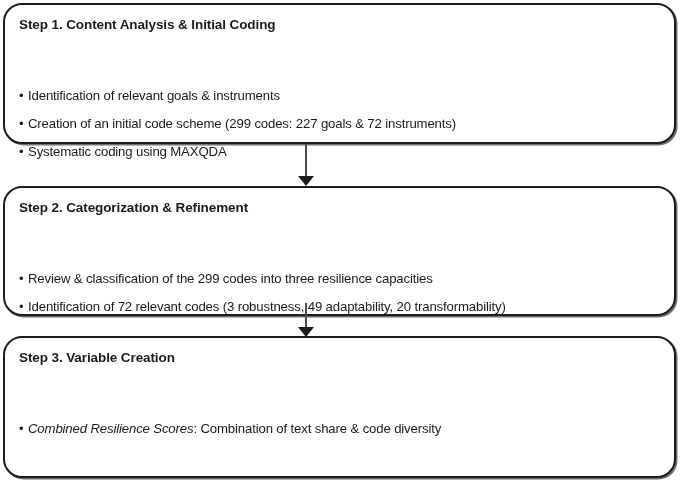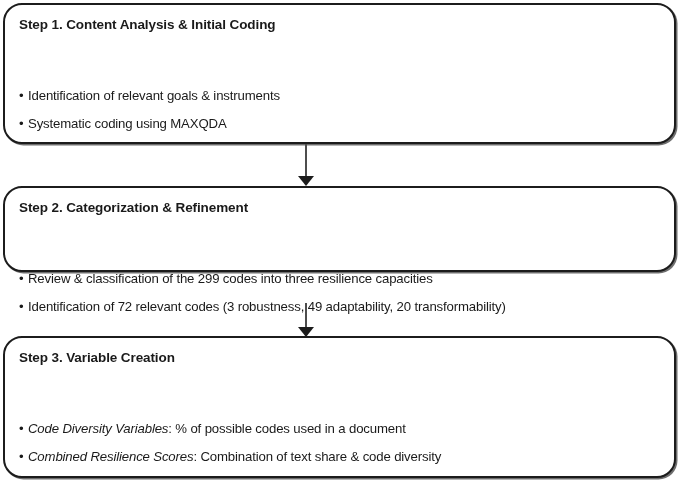--- a/index.html
+++ b/index.html
@@ -24,21 +24,21 @@
     left: 3px;
     width: 673px;
     box-sizing: border-box;
     border: 2px solid #1c1c1c;
     border-radius: 19px;
     background: #ffffff;
     box-shadow: 1.5px 1.5px 0 0 #6e6e6e;
     padding-left: 36px;
   }
   .box-1 { top: 3px;   height: 141px; }
-  .box-2 { top: 186px; height: 86px; }
+  .box-2 { top: 186px; height: 130px; }
   .box-3 { top: 336px; height: 142px; }
 
   .step-title {
     position: absolute;
     left: 14px;
     top: 12px;
     font-size: 13.5px;
     font-weight: bold;
     letter-spacing: -0.1px;
     white-space: nowrap;
@@ -94,20 +94,23 @@
 
 <div id="flowchart">
 
   <div class="step-box box-1">
     <div class="step-title">Step 1. Content Analysis &amp; Initial Coding</div>
     <div class="bullet-list">
       <div class="bullet-row">
         <span class="bullet-dot">•</span><span class="bullet-text">Identification of relevant goals &amp; instruments</span>
       </div>
       <div class="bullet-row">
+        <span class="bullet-dot">•</span><span class="bullet-text">Creation of an initial code scheme (299 codes: 227 goals &amp; 72 instruments)</span>
+      </div>
+      <div class="bullet-row">
         <span class="bullet-dot">•</span><span class="bullet-text">Systematic coding using MAXQDA</span>
       </div>
     </div>
   </div>
 
   <div class="connector conn-1"></div>
   <div class="arrowhead arrow-1"></div>
 
   <div class="step-box box-2">
     <div class="step-title">Step 2. Categorization &amp; Refinement</div>
@@ -121,21 +124,18 @@
     </div>
   </div>
 
   <div class="connector conn-2"></div>
   <div class="arrowhead arrow-2"></div>
 
   <div class="step-box box-3">
     <div class="step-title">Step 3. Variable Creation</div>
     <div class="bullet-list">
       <div class="bullet-row">
-        <span class="bullet-dot">•</span><span class="bullet-lead">Code Diversity Variables</span><span class="bullet-text">: % of possible codes used in a document</span>
-      </div>
-      <div class="bullet-row">
         <span class="bullet-dot">•</span><span class="bullet-lead">Combined Resilience Scores</span><span class="bullet-text">: Combination of text share &amp; code diversity</span>
       </div>
     </div>
   </div>
 
 </div>
 
 </body></html>

